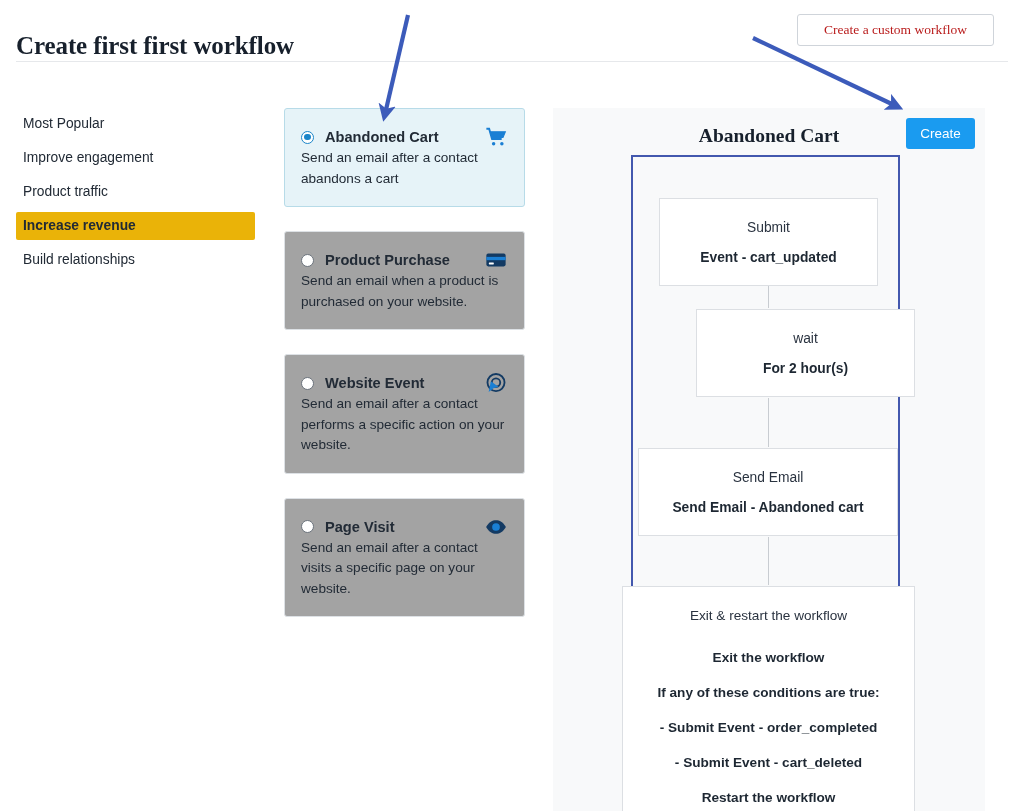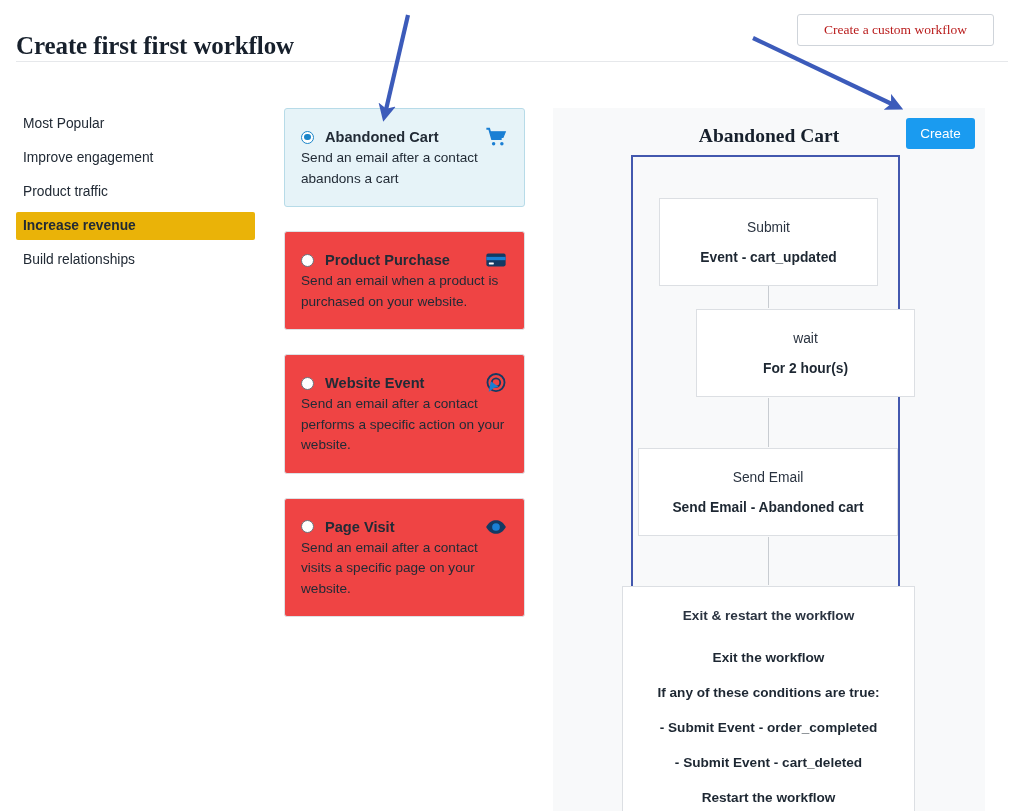--- a/index.html
+++ b/index.html
@@ -73,21 +73,21 @@
 
   
   #cards {
     position: absolute;
     left: 284px; top: 108px;
     width: 241px;
   }
   .card {
     position: relative;
     width: 241px;
-    background: #ef4444;
+    background: #a3a3a3;
     border: 1px solid #dde1e5;
     border-radius: 3px;
     margin-bottom: 24px;
     padding: 17px 16px 17px 16px;
   }
   .card.selected {
     background: #e6f3f8;
     border: 1px solid #b7dbe8;
   }
   .card-head {
@@ -197,21 +197,21 @@
     padding-top: 21px;
   }
   #node-exit .exit-line {
     text-align: center;
     font-size: 13.6px;
     color: #1d2732;
     margin-bottom: 20px;
   }
   #node-exit .exit-line.kind {
     color: #2a3340;
-    font-weight: bold;
+    font-weight: normal;
     margin-bottom: 27px;
   }
   #node-exit .exit-line.bold {
     font-weight: bold;
   }
 
   .connector {
     position: absolute;
     width: 1px;
     background: #c8ccd1;

